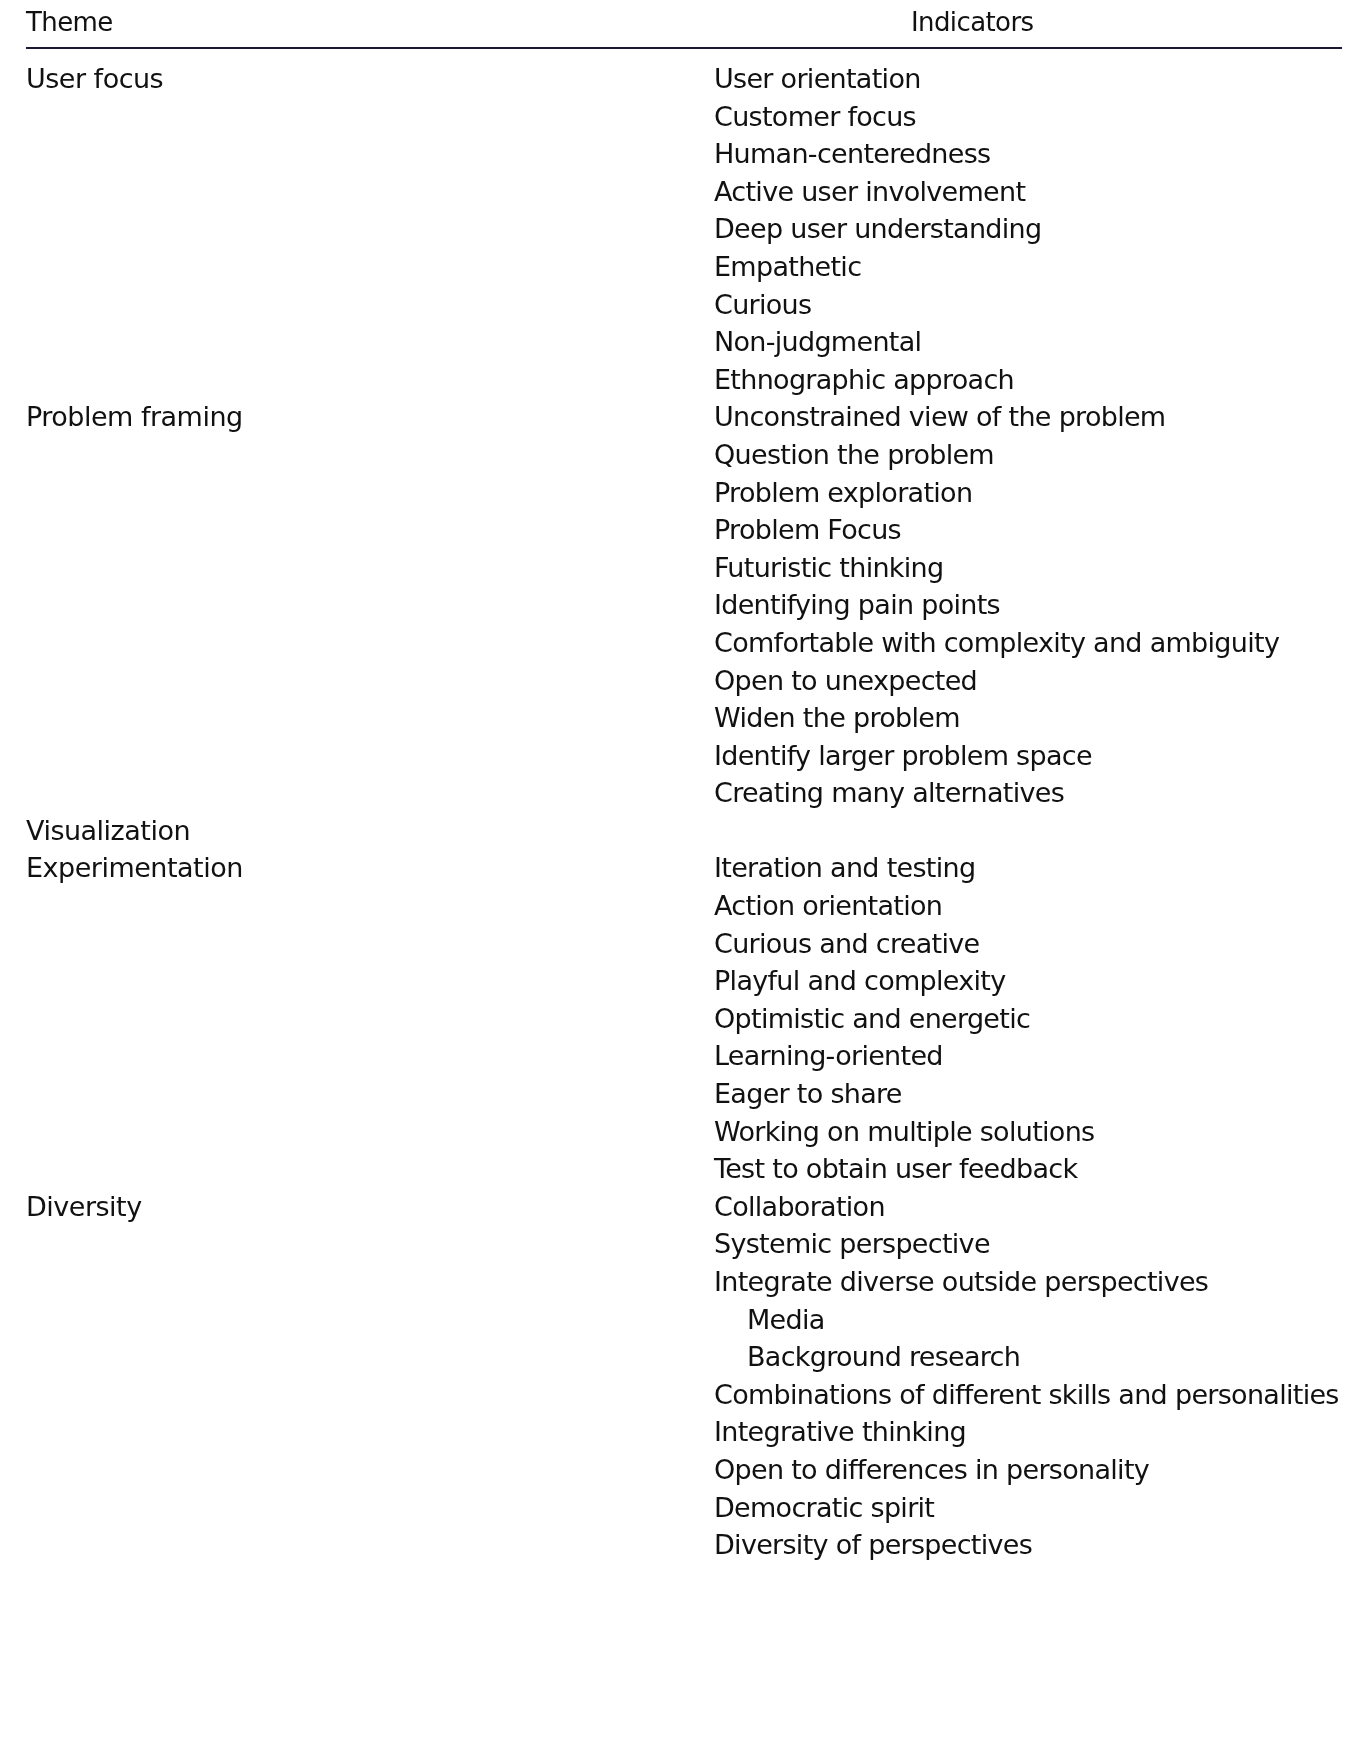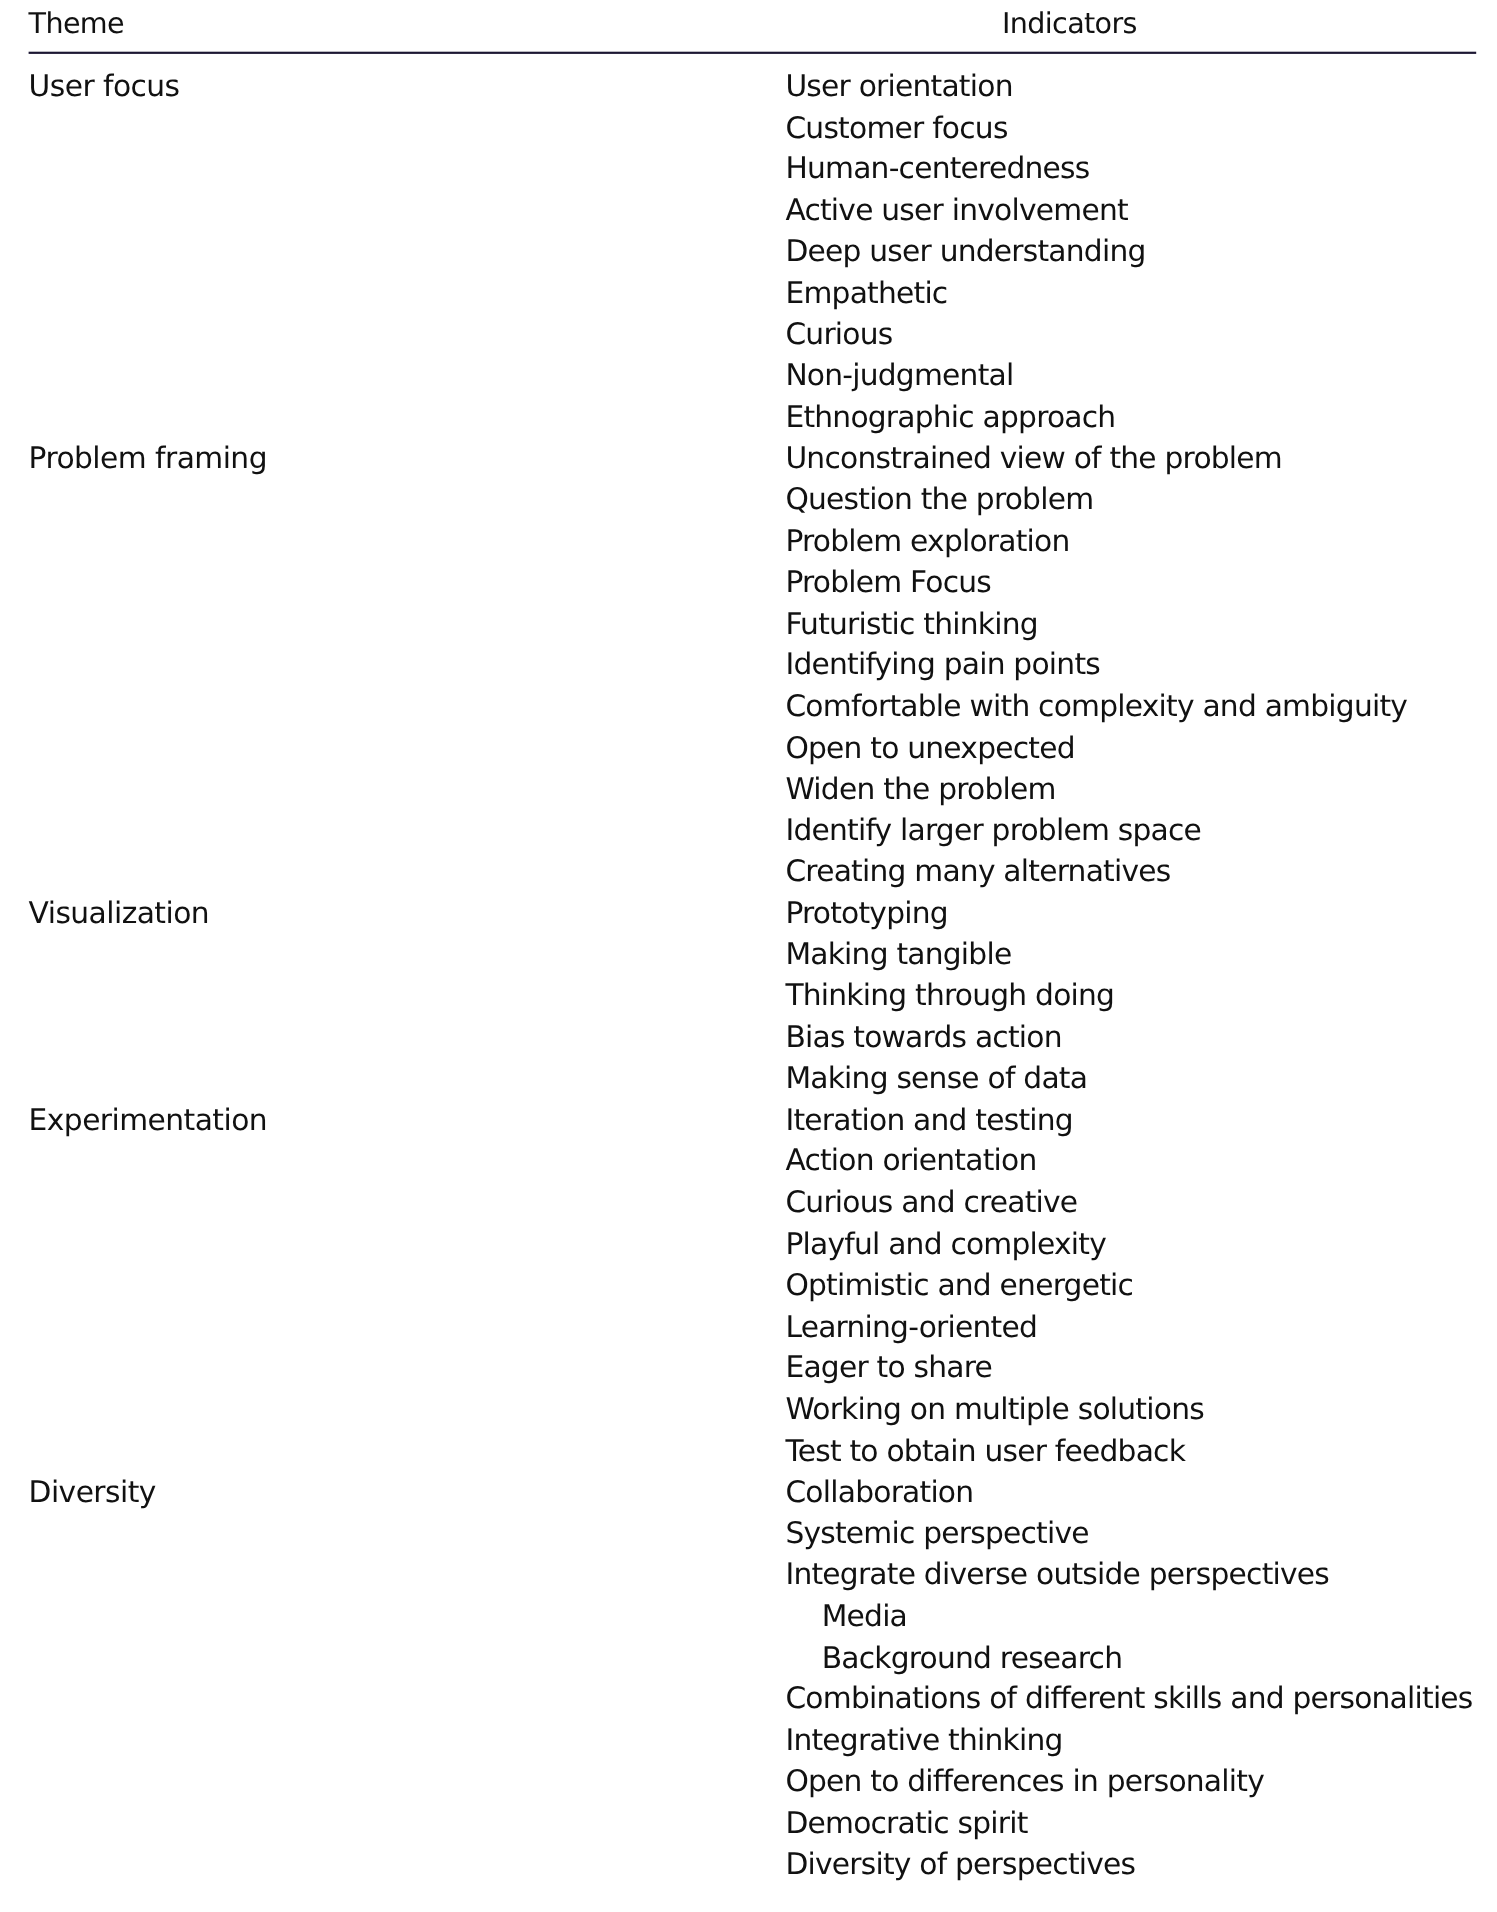--- a/index.html
+++ b/index.html
@@ -106,27 +106,20 @@
           <div class="ind">Identifying pain points</div>
           <div class="ind">Comfortable with complexity and ambiguity</div>
           <div class="ind">Open to unexpected</div>
           <div class="ind">Widen the problem</div>
           <div class="ind">Identify larger problem space</div>
           <div class="ind">Creating many alternatives</div>
         </div>
       </div>
       <div class="group">
         <div class="theme">Visualization</div>
-        <div class="indicators">
-          <div class="ind">Prototyping</div>
-          <div class="ind">Making tangible</div>
-          <div class="ind">Thinking through doing</div>
-          <div class="ind">Bias towards action</div>
-          <div class="ind">Making sense of data</div>
-        </div>
       </div>
       <div class="group">
         <div class="theme">Experimentation</div>
         <div class="indicators">
           <div class="ind">Iteration and testing</div>
           <div class="ind">Action orientation</div>
           <div class="ind">Curious and creative</div>
           <div class="ind">Playful and complexity</div>
           <div class="ind">Optimistic and energetic</div>
           <div class="ind">Learning-oriented</div>

